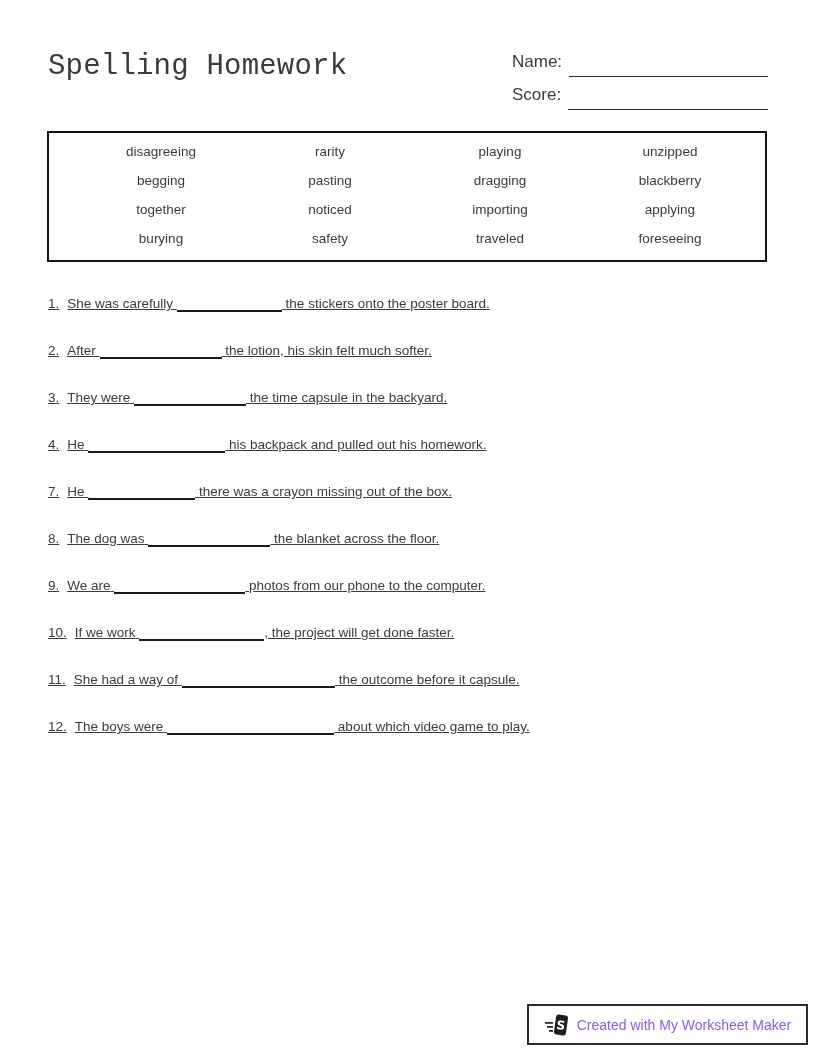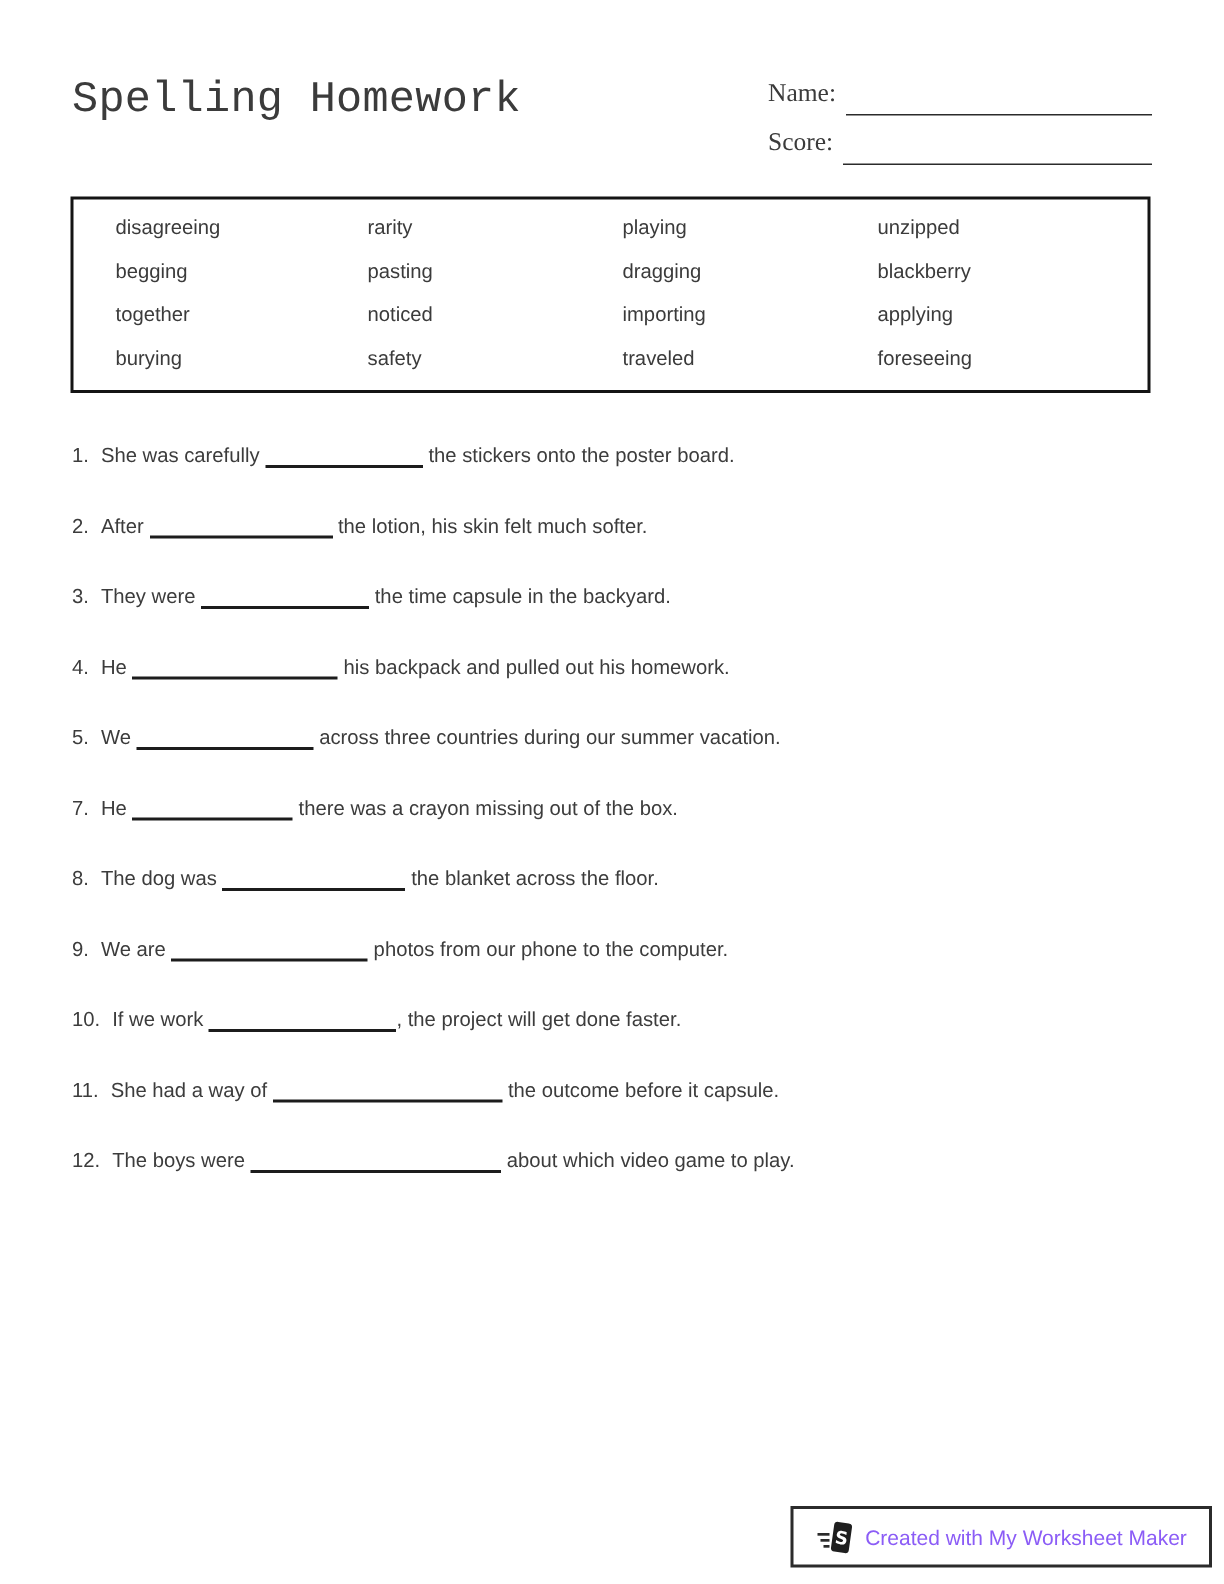--- a/index.html
+++ b/index.html
@@ -26,21 +26,20 @@
     letter-spacing: 0.2px;
     margin-top: 2px;
     font-family: Liberation Mono, monospace;
   }
   .name-score {
     width: 256px;
     display: flex;
     flex-direction: column;
     gap: 13px;
     margin-top: 4px;
-    font-family: Liberation Serif, serif;
   }
   .ns-row { display: flex; align-items: flex-end; }
   .ns-label { font-size: 17px; color: #3b3b3b; white-space: nowrap; }
   .ns-line {
     flex: 1;
     height: 1px;
     border-bottom: 1.5px solid #2b2b2b;
     margin-left: 7px;
     transform: translateY(5px);
   }
@@ -55,23 +54,25 @@
   }
   .word-bank {
     margin: 26px 49px 16px 47px;
     border: 2.5px solid #141414;
     padding: 11px 10px 14px 28px;
     display: grid;
     grid-template-columns: 168px 170px 170px 1fr;
     row-gap: 14px;
     font-size: 13.5px;
     color: #3b3b3b;
+    text-align: center;
   }
   .questions {
     margin: 33px 48px 4px 48px;
+    text-decoration: underline;
   }
   .question {
     height: 18px;
     margin-bottom: 29px;
     font-size: 13.5px;
     line-height: 18px;
     color: #3c3c3c;
     white-space: nowrap;
   }
   .qnum { margin-right: 8px; }
@@ -135,21 +136,20 @@
       <span>safety</span>
       <span>traveled</span>
       <span>foreseeing</span>
     </div>
 
   <div class="questions">
       <div class="question"><span class="qnum">1.</span><span>She was carefully</span> <span class="qblank" style="width: 105px;"></span> <span>the stickers onto the poster board.</span></div>
       <div class="question"><span class="qnum">2.</span><span>After</span> <span class="qblank" style="width: 122px;"></span> <span>the lotion, his skin felt much softer.</span></div>
       <div class="question"><span class="qnum">3.</span><span>They were</span> <span class="qblank" style="width: 112px;"></span> <span>the time capsule in the backyard.</span></div>
       <div class="question"><span class="qnum">4.</span><span>He</span> <span class="qblank" style="width: 137px;"></span> <span>his backpack and pulled out his homework.</span></div>
-      <div class="question"><span class="qnum">5.</span><span>We</span> <span class="qblank" style="width: 118px;"></span> <span>across three countries during our summer vacation.</span></div>
       <div class="question"><span class="qnum">7.</span><span>He</span> <span class="qblank" style="width: 107px;"></span> <span>there was a crayon missing out of the box.</span></div>
       <div class="question"><span class="qnum">8.</span><span>The dog was</span> <span class="qblank" style="width: 122px;"></span> <span>the blanket across the floor.</span></div>
       <div class="question"><span class="qnum">9.</span><span>We are</span> <span class="qblank" style="width: 131px;"></span> <span>photos from our phone to the computer.</span></div>
       <div class="question"><span class="qnum">10.</span><span>If we work</span> <span class="qblank" style="width: 125px;"></span><span>, the project will get done faster.</span></div>
       <div class="question"><span class="qnum">11.</span><span>She had a way of</span> <span class="qblank" style="width: 153px;"></span> <span>the outcome before it capsule.</span></div>
       <div class="question"><span class="qnum">12.</span><span>The boys were</span> <span class="qblank" style="width: 167px;"></span> <span>about which video game to play.</span></div>
     </div>
 
   <div class="footer-badge">
     <svg class="logo" viewBox="0 0 26 26">

